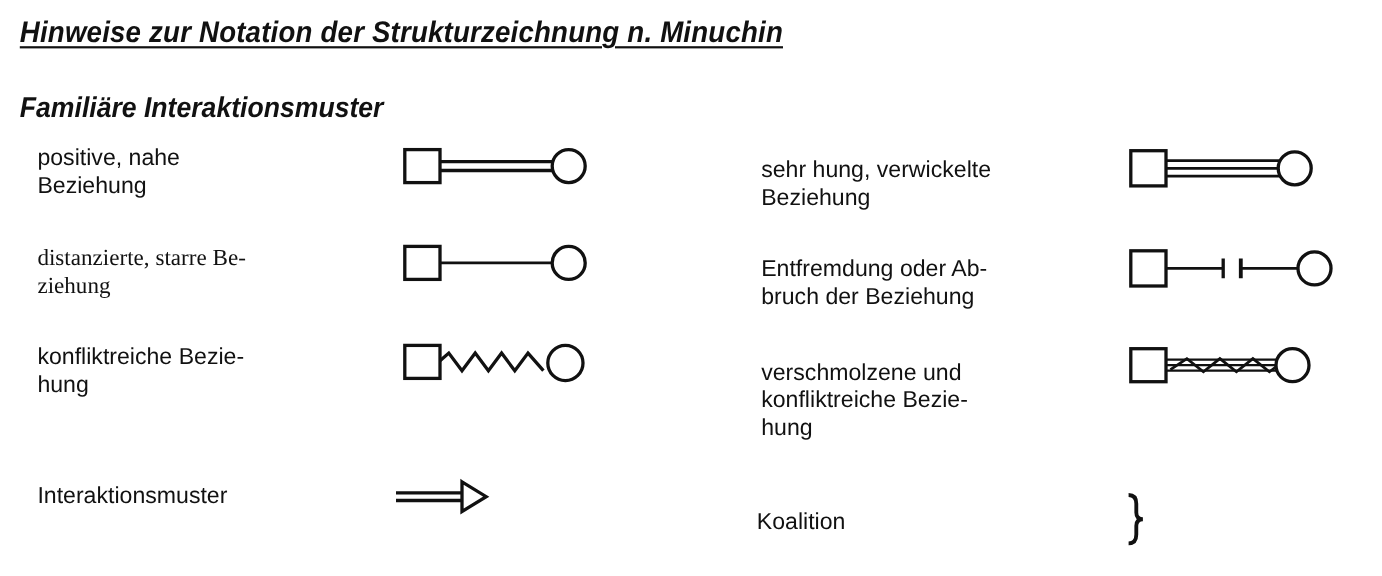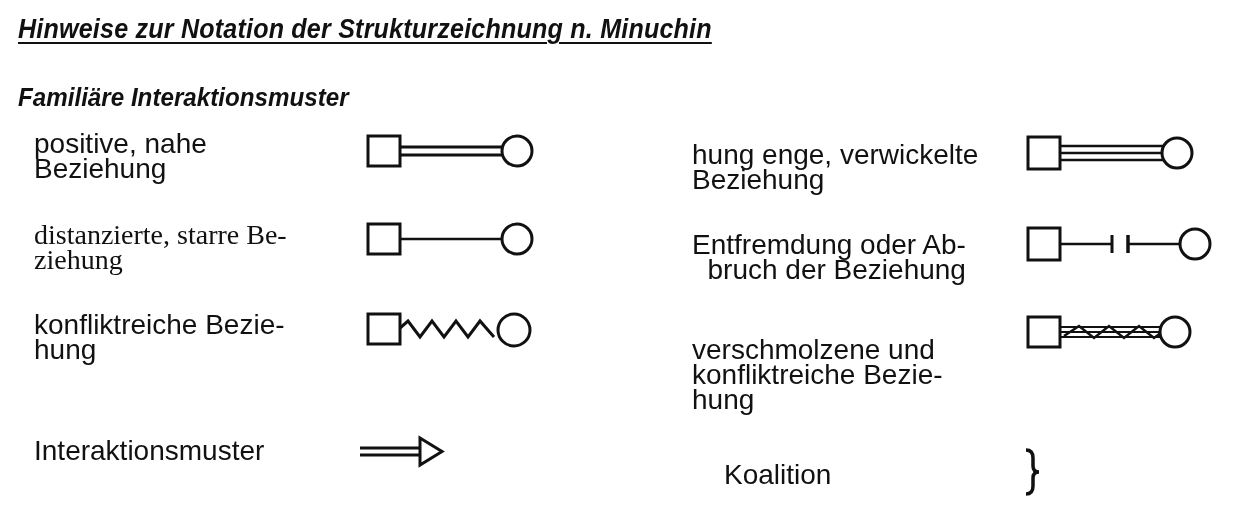--- a/index.html
+++ b/index.html
@@ -1,19 +1,19 @@
 <!DOCTYPE html>
 <html><head>
 <meta charset="utf-8">
 <style>
   html, body { margin:0; padding:0; background:#ffffff; }
   body { width:1256px; height:524px; position:relative; overflow:hidden; color:#111; font-family:"Liberation Sans", sans-serif; }
   .title { position:absolute; left:18px; top:14px; font-size:27px; font-weight:bold; font-style:italic; text-decoration:underline; text-decoration-thickness:2px; text-underline-offset:4px; letter-spacing:0.2px; white-space:nowrap; transform:scaleX(0.93); transform-origin:left; }
   .subtitle { position:absolute; left:18px; top:82px; font-size:26px; font-weight:bold; font-style:italic; white-space:nowrap; transform:scaleX(0.93); transform-origin:left; }
-  .label { position:absolute; font-size:28px; line-height:25px; white-space:pre-line; }
+  .label { position:absolute; font-size:21px; line-height:25px; white-space:pre-line; }
   .sym { position:absolute; }
   svg { display:block; }
 </style>
 </head>
 <body>
 
 <div class="title">Hinweise zur Notation der Strukturzeichnung n. Minuchin</div>
 <div class="subtitle">Familiäre Interaktionsmuster</div>
 
 <div class="label" style="left:34px;top:131px;">positive, nahe
@@ -49,57 +49,57 @@
 
 <div class="label" style="left:34px;top:438px;">Interaktionsmuster</div>
 <div class="sym" style="left:358px;top:432px;">
   <svg width="100" height="40" viewBox="0 0 100 40">
     <line x1="2" y1="16" x2="62" y2="16" stroke="#111" stroke-width="3"></line>
     <line x1="2" y1="23" x2="62" y2="23" stroke="#111" stroke-width="3"></line>
     <polygon points="62,6 84,19.5 62,33" fill="#fff" stroke="#111" stroke-width="3" stroke-linejoin="miter"></polygon>
   </svg>
 </div>
 
-<div class="label" style="left:692px;top:142px;">hung enge, verwickelte
+<div class="label" style="left:692px;top:142px;">sehr hung, verwickelte
 Beziehung</div>
 <div class="sym" style="left:1024px;top:133px;">
   <svg width="170" height="40" viewBox="0 0 170 40">
     <rect x="4" y="4" width="32" height="32" fill="none" stroke="#111" stroke-width="3"></rect>
     <line x1="36" y1="13" x2="140" y2="13" stroke="#111" stroke-width="2.5"></line>
     <line x1="36" y1="20" x2="140" y2="20" stroke="#111" stroke-width="2.5"></line>
     <line x1="36" y1="27" x2="140" y2="27" stroke="#111" stroke-width="2.5"></line>
     <circle cx="153" cy="20" r="15" fill="#fff" stroke="#111" stroke-width="3"></circle>
   </svg>
 </div>
 
-<div class="label" style="left:692px;top:232px;text-align:right;">Entfremdung oder Ab-
+<div class="label" style="left:692px;top:232px;">Entfremdung oder Ab-
 bruch der Beziehung</div>
 <div class="sym" style="left:1024px;top:223px;">
   <svg width="200" height="40" viewBox="0 0 200 40">
     <rect x="4" y="5" width="32" height="32" fill="none" stroke="#111" stroke-width="3"></rect>
     <line x1="36" y1="21" x2="88" y2="21" stroke="#111" stroke-width="2.5"></line>
     <line x1="88" y1="12" x2="88" y2="30" stroke="#111" stroke-width="3"></line>
     <line x1="104" y1="12" x2="104" y2="30" stroke="#111" stroke-width="3.5"></line>
     <line x1="104" y1="21" x2="156" y2="21" stroke="#111" stroke-width="2.5"></line>
     <circle cx="171" cy="21" r="15" fill="#fff" stroke="#111" stroke-width="3"></circle>
   </svg>
 </div>
 
-<div class="label" style="left:692px;top:337px;">verschmolzene und
+<div class="label" style="left:692px;top:326px;">verschmolzene und
 konfliktreiche Bezie-
 hung</div>
 <div class="sym" style="left:1024px;top:312px;">
   <svg width="170" height="40" viewBox="0 0 170 40">
     <rect x="4" y="5" width="32" height="30" fill="none" stroke="#111" stroke-width="3"></rect>
     <line x1="36" y1="15" x2="138" y2="15" stroke="#111" stroke-width="2"></line>
     <line x1="36" y1="20" x2="138" y2="20" stroke="#111" stroke-width="2"></line>
     <line x1="36" y1="25" x2="138" y2="25" stroke="#111" stroke-width="2"></line>
     <polyline points="40,24 55,14 70,26 85,14 100,26 115,14 130,26 138,20" fill="none" stroke="#111" stroke-width="2.5"></polyline>
     <circle cx="151" cy="20" r="15" fill="#fff" stroke="#111" stroke-width="3"></circle>
   </svg>
 </div>
 
-<div class="label" style="left:688px;top:462px;margin-left:36px;">Koalition</div>
+<div class="label" style="left:688px;top:462px;">Koalition</div>
 <div class="sym" style="left:1018px;top:446px;">
   <svg width="30" height="52" viewBox="0 0 30 52">
     <path d="M8,4 Q15,4 15,12 L15,20 Q15,26 21,26 Q15,26 15,32 L15,40 Q15,48 8,48" fill="none" stroke="#111" stroke-width="3.5"></path>
   </svg>
 </div>
 
 </body></html>

